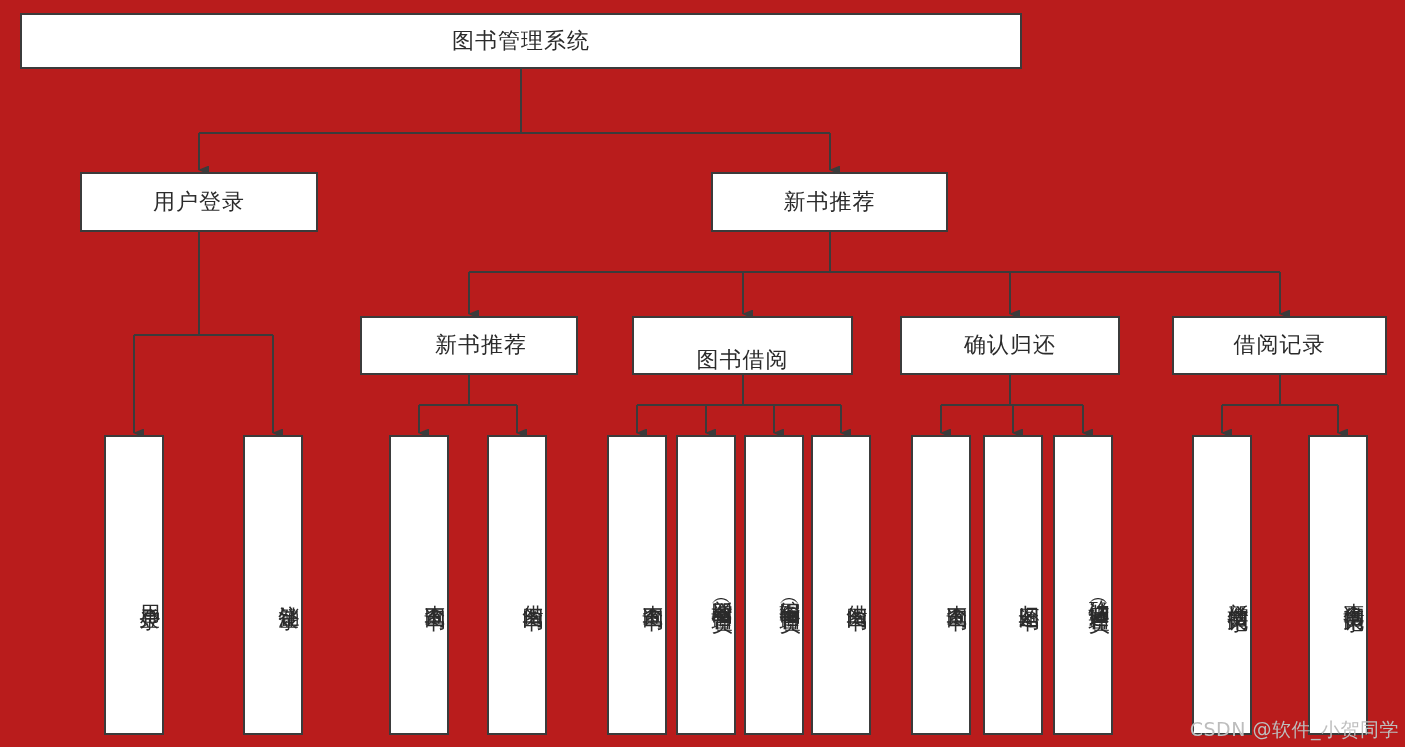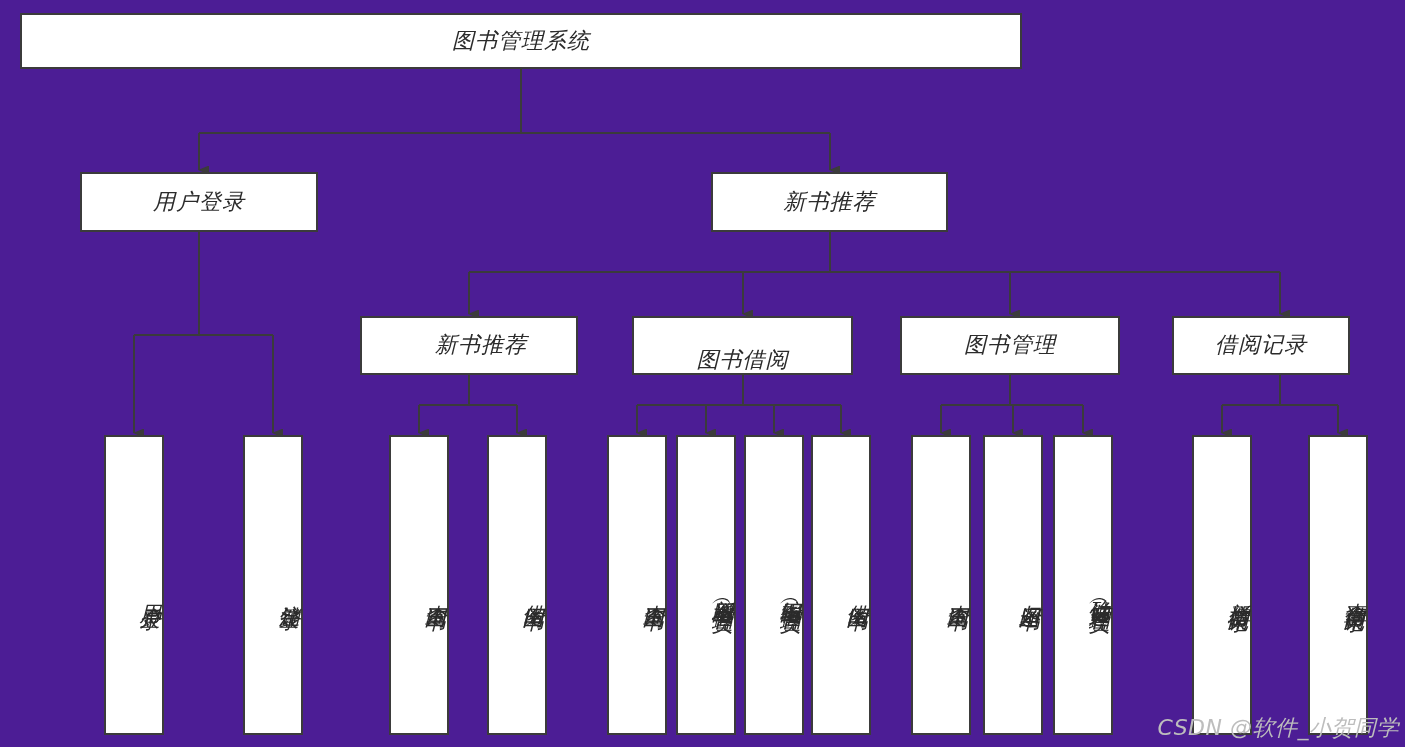--- a/index.html
+++ b/index.html
@@ -8,23 +8,22 @@
     padding: 0;
     background: #ffffff;
   }
   body {
     font-family: "DejaVu Sans", "Liberation Sans", sans-serif;
   }
   #canvas {
     position: relative;
     width: 1405px;
     height: 747px;
-    background: #4c1d95;
+    background: #b91c1c;
     overflow: hidden;
-    font-style: italic;
   }
   svg.wires {
     position: absolute;
     left: 0;
     top: 0;
     width: 1405px;
     height: 747px;
     pointer-events: none;
   }
   .node {
@@ -55,21 +54,21 @@
   }
   .node.v .vtext {
     writing-mode: vertical-rl;
     text-orientation: upright;
     white-space: nowrap;
   }
   .watermark {
     position: absolute;
     right: 6px;
     bottom: 4px;
-    font-size: 22px;
+    font-size: 19px;
     color: #bdbdbd;
     letter-spacing: 0.5px;
     white-space: nowrap;
     font-family: "DejaVu Sans", "Liberation Sans", sans-serif;
     margin-top: 12px;
   }
 </style>
 </head>
 <body>
 
@@ -128,23 +127,23 @@
       <div class="node h" style="left: 711px; top: 172px; width: 237px; height: 60px;">
         <span class="">新书推荐</span>
       </div>
       <div class="node h" style="left: 360px; top: 316px; width: 218px; height: 59px; padding-left: 24px;">
         <span class="">新书推荐</span>
       </div>
       <div class="node h" style="left: 632px; top: 316px; width: 221px; height: 59px; align-items: flex-end;">
         <span class="">图书借阅</span>
       </div>
       <div class="node h" style="left: 900px; top: 316px; width: 220px; height: 59px;">
-        <span class="">图书管理</span>
+        <span class="">确认归还</span>
       </div>
-      <div class="node h" style="left: 1172px; top: 316px; width: 178px; height: 59px;">
+      <div class="node h" style="left: 1172px; top: 316px; width: 215px; height: 59px;">
         <span class="">借阅记录</span>
       </div>
       <div class="node v" style="left: 104px; top: 435px; width: 60px; height: 300px;">
         <span class="vtext">用户登录</span>
       </div>
       <div class="node v" style="left: 243px; top: 435px; width: 60px; height: 300px;">
         <span class="vtext">注销登录</span>
       </div>
       <div class="node v" style="left: 389px; top: 435px; width: 60px; height: 300px;">
         <span class="vtext">查询图书</span>

